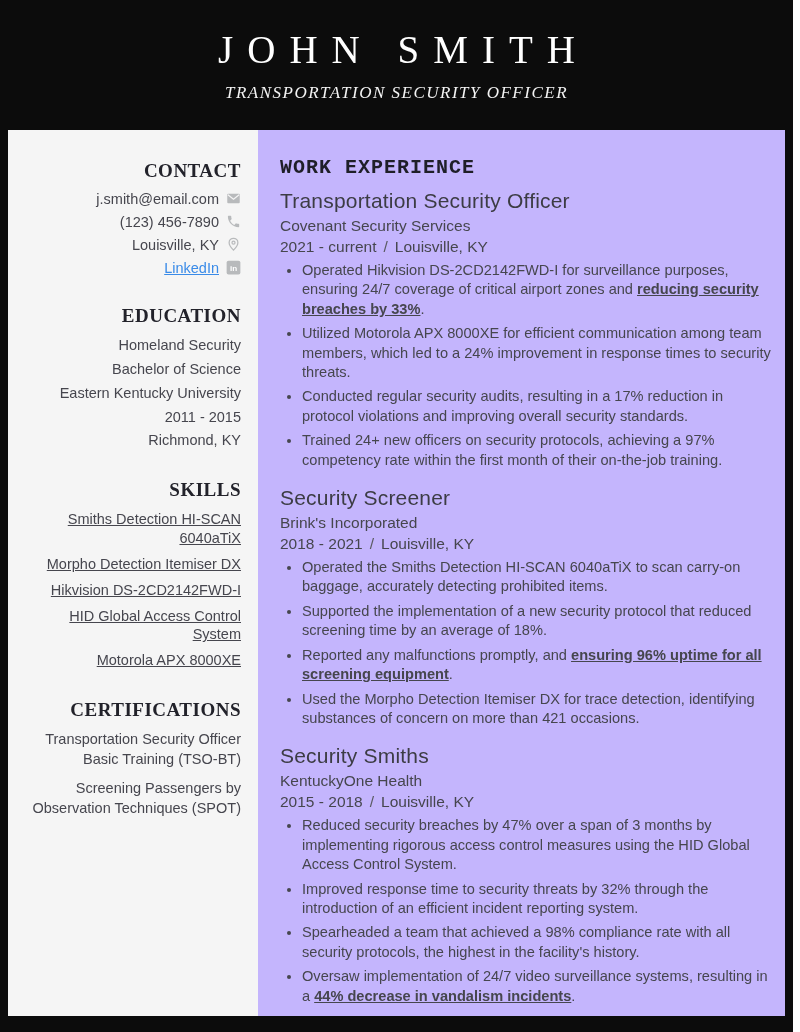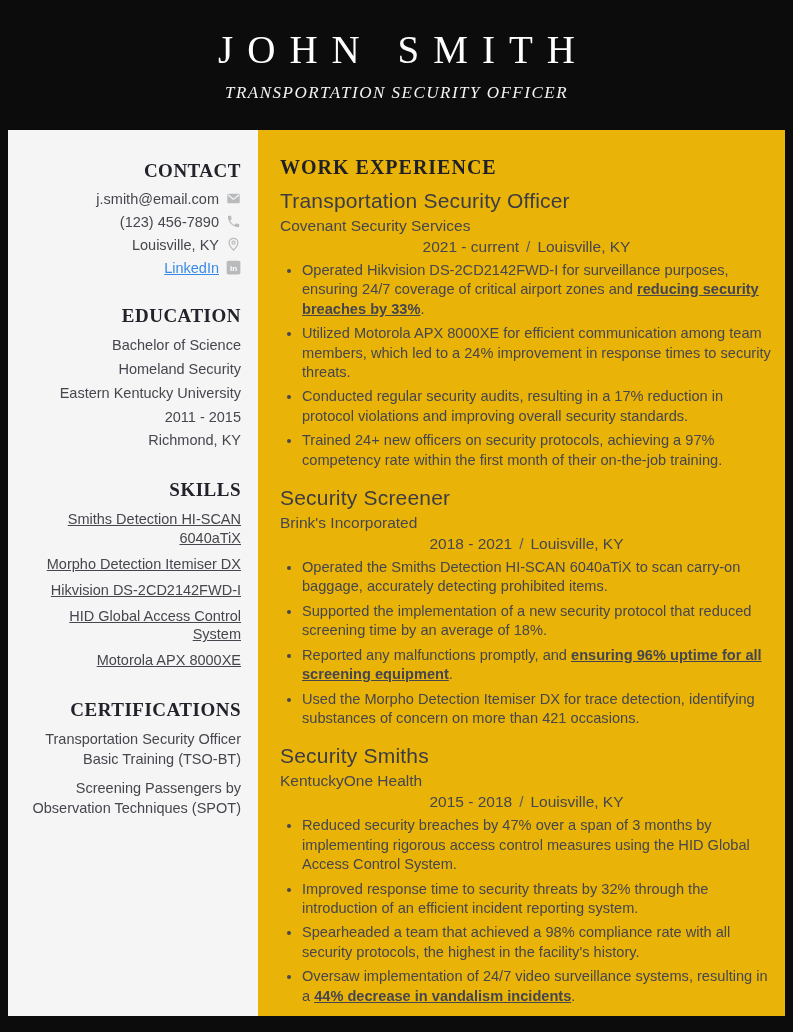--- a/index.html
+++ b/index.html
@@ -7,40 +7,40 @@
   body { width:800px; font-family:"Liberation Sans", sans-serif; }
 
   .page { width:793px; height:1032px; background:#0c0c0c; padding:0 8px 8px 8px; }
 
   
   .header { height:130px; display:flex; flex-direction:column; align-items:center; justify-content:center; color:#ffffff; }
   .name   { font-family:"Liberation Serif", serif; font-size:39px; font-weight:500; letter-spacing:14px; padding-left:14px; }
   .role   { font-family:"Liberation Serif", serif; font-style:italic; font-size:17px; letter-spacing:1.5px; margin-top:11px; color:#f4f4f4; }
 
   
-  .content { display:flex; height:886px; background:#eab308; overflow:hidden; }
+  .content { display:flex; height:886px; background:#c4b5fd; overflow:hidden; }
 
   .sidebar { width:250px; flex:0 0 250px; background:#f5f5f5; padding:30px 17px 16px 10px; text-align:right; color:#46464e; }
   .sidebar section { margin-bottom:29px; }
   .sidebar h2 { font-family:"Liberation Serif", serif; font-size:19px; font-weight:700; color:#22222a; letter-spacing:.5px; margin-bottom:9px; }
   .side-line { font-size:14.5px; line-height:1.3; margin-bottom:5px; }
   .skill-item { font-size:14.5px; line-height:1.3; margin-bottom:7px;text-decoration:underline; }
   .cert-item  { font-size:14.5px; line-height:1.35; margin-bottom:10px; }
 
   .contact-row { display:flex; justify-content:flex-end; align-items:flex-start; gap:7px; margin-bottom:7px; font-size:14.5px; }
   .contact-row .ic { width:15px; height:15px; flex:0 0 15px; display:inline-flex; }
   .link { color:#3a8be8; text-decoration:underline; cursor:pointer; }
 
   
   .main { flex:1; padding:26px 12px 16px 22px; color:#46464e; }
-  .main h2 { font-family:Liberation Serif, serif; font-size:20px; font-weight:700; color:#1f1f28; letter-spacing:1px; margin-bottom:10px; }
+  .main h2 { font-family:Liberation Mono, monospace; font-size:20px; font-weight:700; color:#1f1f28; letter-spacing:1px; margin-bottom:10px; }
   .job { margin-bottom:16px; }
   .job-title { font-size:21px; color:#3c3c44; letter-spacing:.2px; margin-bottom:4px; font-weight:400; }
   .job-company { font-size:15.5px; margin-bottom:3px; }
-  .job-meta { font-size:15.5px; margin-bottom:5px;text-align:center; }
+  .job-meta { font-size:15.5px; margin-bottom:5px; }
   .job-meta .sep { margin:0 7px; color:#5a5a62; }
   .job ul { list-style:disc; padding-left:22px; }
   .job li { font-size:14.6px; line-height:1.33; margin-bottom:5px; }
   .job li::marker { color:#46464e; }
   .hl { font-weight:700; text-decoration:underline; }
 </style>
 </head>
 <body>
 
 <div class="page">
@@ -90,22 +90,22 @@
                   <text x="12" y="17.5" font-size="13" font-family="Liberation Sans, sans-serif" font-weight="bold" fill="#ffffff" text-anchor="middle">in</text>
                 </svg>
               </span>
             </div>
           </div>
       </section>
 
       <section>
         <h2>EDUCATION</h2>
         <div id="education-list">
+            <div class="side-line">Homeland Security</div>
             <div class="side-line">Bachelor of Science</div>
-            <div class="side-line">Homeland Security</div>
             <div class="side-line">Eastern Kentucky University</div>
             <div class="side-line">2011 - 2015</div>
             <div class="side-line">Richmond, KY</div>
           </div>
       </section>
 
       <section>
         <h2>SKILLS</h2>
         <div id="skills-list">
             <div class="skill-item">Smiths Detection HI-SCAN 6040aTiX</div>

